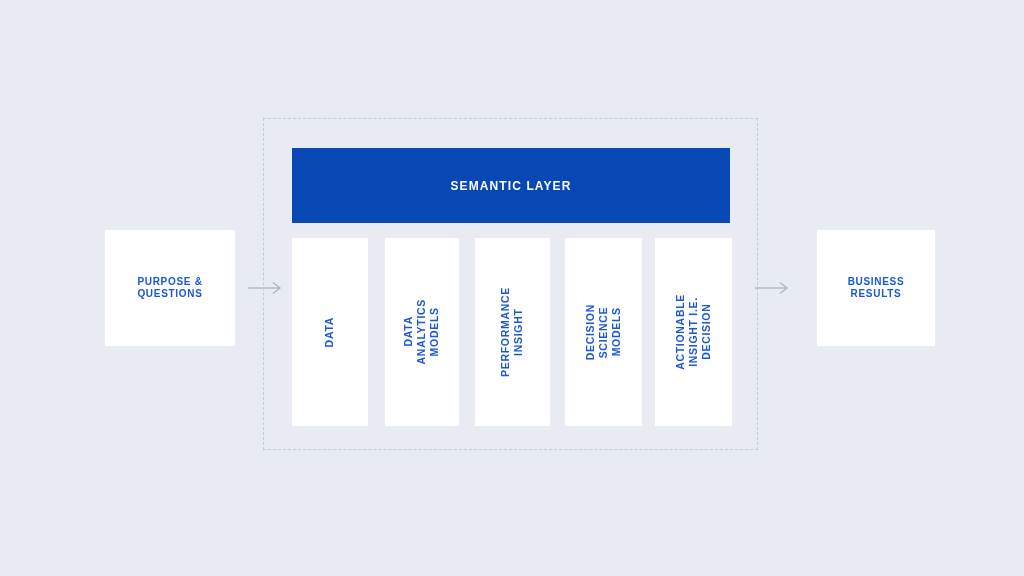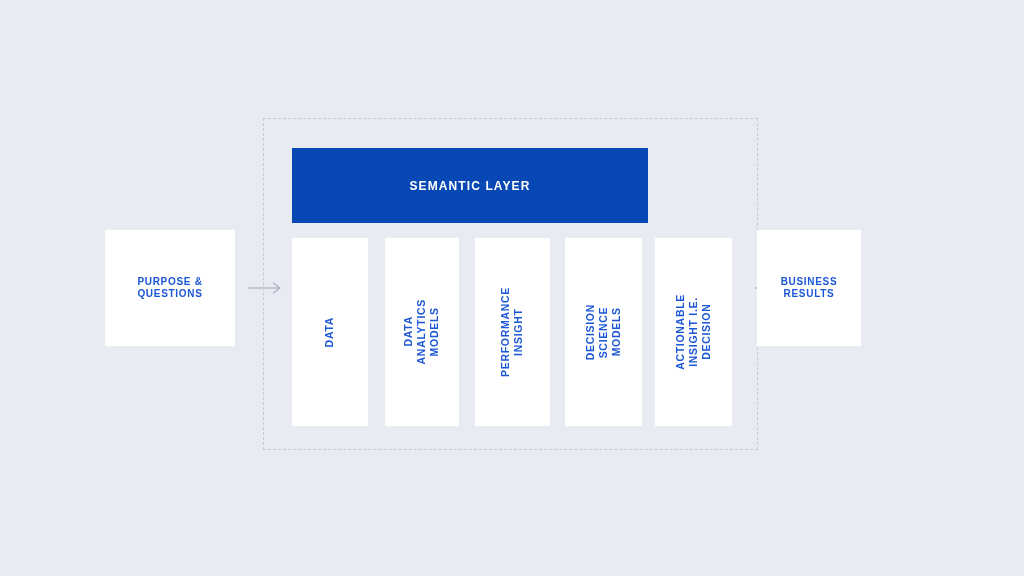--- a/index.html
+++ b/index.html
@@ -31,39 +31,39 @@
   }
   .end-box .end-label {
     color: #1a56d6;
     font-size: 10px;
     font-weight: bold;
     letter-spacing: 0.7px;
     line-height: 1.25;
     white-space: pre-line;
   }
   #purpose-box { left: 105px; top: 230px; width: 130px; height: 116px; }
-  #results-box { left: 757px; top: 230px; width: 104px; height: 116px; }
+  #results-box { left: 817px; top: 230px; width: 118px; height: 116px; }
 
   
   #dashed-region {
     position: absolute;
     left: 263px;
     top: 118px;
     width: 495px;
     height: 332px;
     border: 1px dashed #c3cbd8;
     box-sizing: border-box;
   }
 
   
   #semantic-banner {
     position: absolute;
     left: 292px;
     top: 148px;
-    width: 356px;
+    width: 438px;
     height: 75px;
     background: #0848b5;
     display: flex;
     align-items: center;
     justify-content: center;
   }
   #semantic-banner .banner-label {
     color: #ffffff;
     font-size: 12px;
     font-weight: bold;

